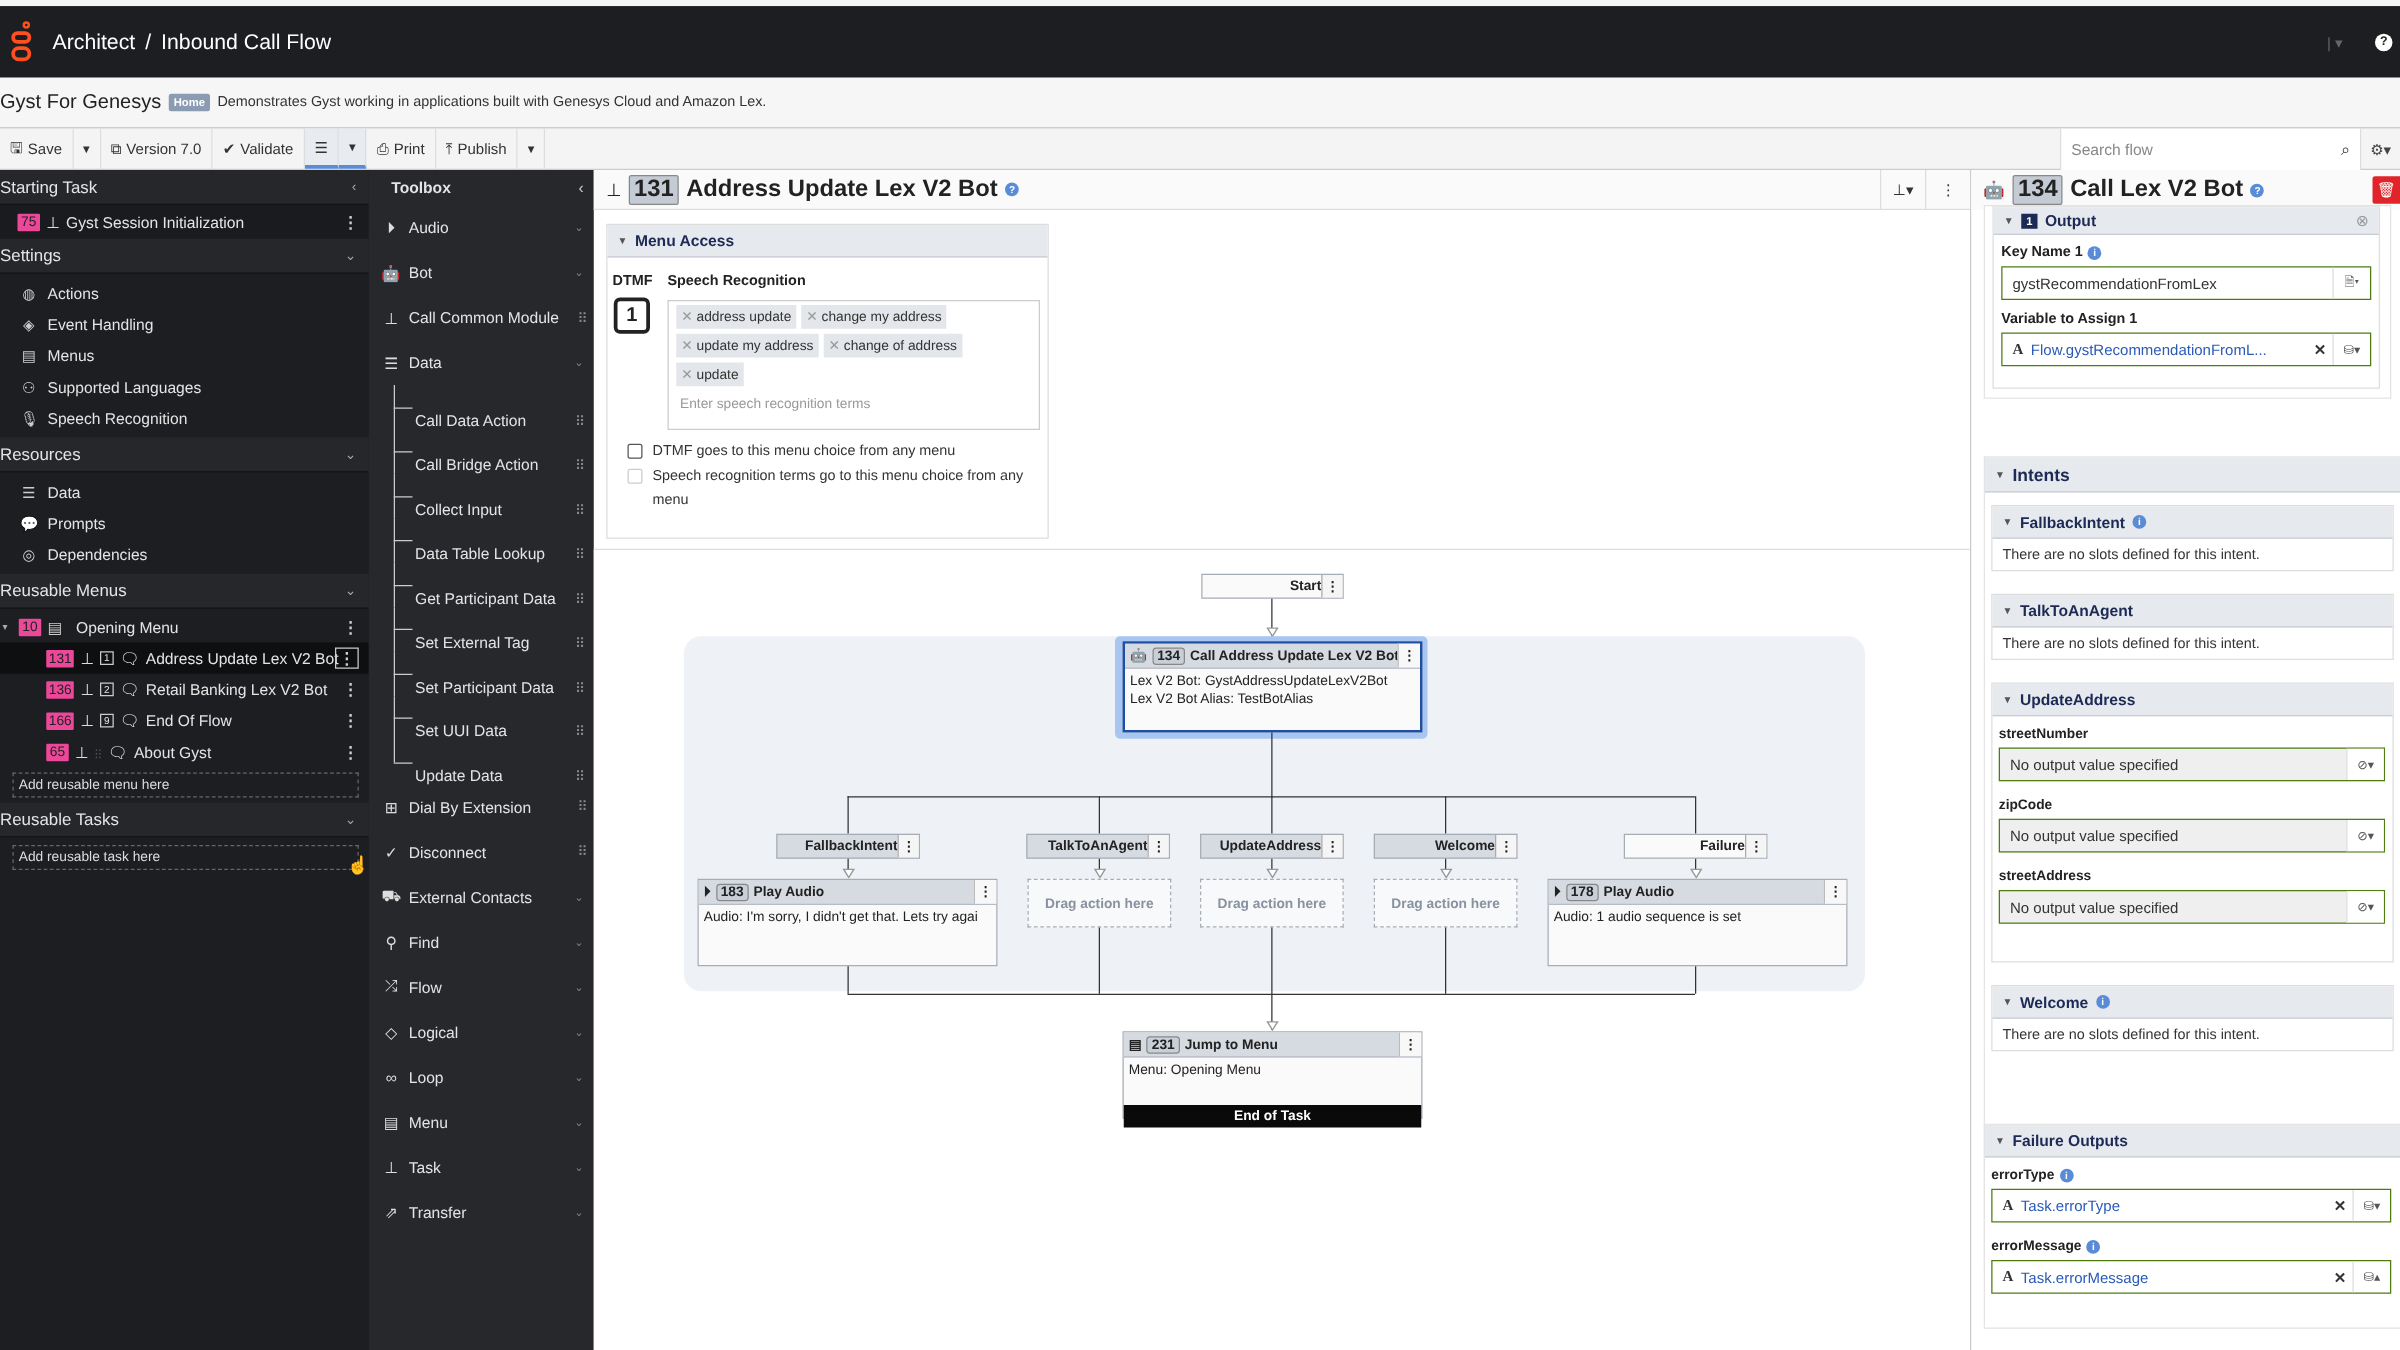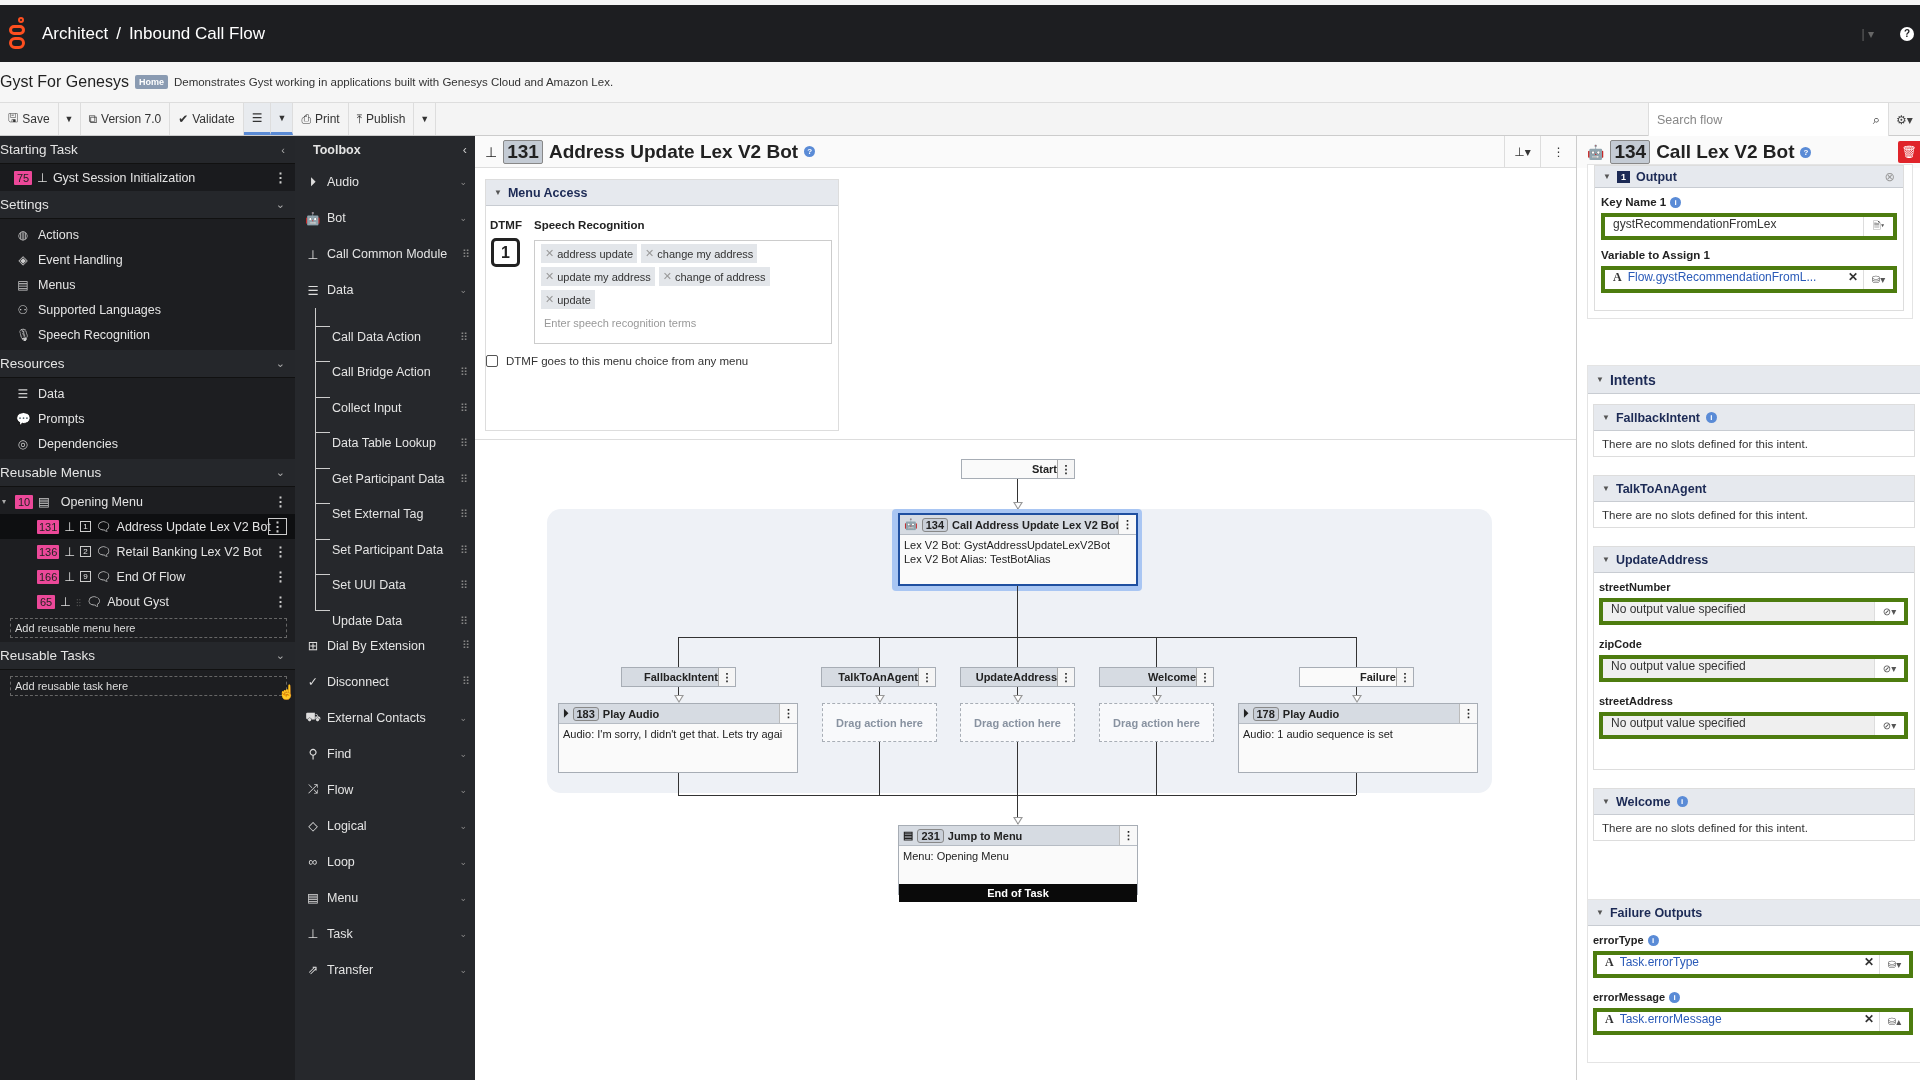--- a/index.html
+++ b/index.html
@@ -61,21 +61,21 @@
 .menuaccess{position:absolute;left:10px;top:43px;width:354px;height:252px;border:1px solid #ddd;background:#fff}
 .mahead{height:26px;background:#e6e9ee;border-bottom:1px solid #c8ccd2;display:flex;align-items:center;padding-left:8px;color:#1c2a55;font-weight:bold;font-size:12.5px;gap:6px}
 .dtmflabel{position:absolute;left:4px;top:39px;font-size:11.5px;font-weight:bold}
 .dtmfkey{position:absolute;left:5px;top:58px;width:29px;height:29px;border:3px solid #222;border-radius:5px;font-weight:bold;font-size:16px;display:flex;align-items:center;justify-content:center}
 .srlabel{position:absolute;left:48px;top:39px;font-size:11.5px;font-weight:bold}
 .srbox{position:absolute;left:48px;top:60px;width:298px;height:104px;border:1px solid #ccc;padding:3px 6px}
 .chips{display:flex;flex-wrap:wrap;gap:4px 4px;width:240px}
 .chip{background:#e3e6ea;font-size:11px;padding:3px 4px;color:#333;display:flex;gap:3px;align-items:center}
 .chip .x{color:#999}
 .srph{font-size:11px;color:#999;margin-top:8px;padding-left:3px}
-.cbrow{position:absolute;left:0;display:flex;gap:8px;font-size:11.5px;color:#333;align-items:flex-start;line-height:19px}
+.cbrow{position:absolute;left:16px;display:flex;gap:8px;font-size:11.5px;color:#333;align-items:flex-start;line-height:19px}
 .cb{width:12px;height:12px;border:1px solid #555;border-radius:2px;margin-top:3px;flex:none;background:#fff}
 .cb.dis{border-color:#ccc}
 .divline{position:absolute;left:0;top:303px;width:1101px;height:1px;background:#ddd}
 .canvas{position:absolute;left:0;top:304px;width:1101px;height:640px;background:#fff}
 .group{position:absolute;left:72px;top:69px;width:945px;height:284px;background:#eef1f6;border-radius:14px}
 .node{position:absolute;background:#fafafa;border:1px solid #a7adb5;font-size:11px;color:#222}
 .nhead{height:20px;background:#d6dbe2;border-bottom:1px solid #b6bcc4;display:flex;align-items:center;padding-left:4px;gap:4px;font-weight:bold;font-size:11px;position:relative}
 .nnum{border:1px solid #888;border-radius:3px;padding:0 3px;background:#c9cfd8;font-size:11px}
 .nkebab{position:absolute;right:0;top:0;width:18px;height:19px;border-left:1px solid #bbb;background:#f8f8f8;display:flex;align-items:center;justify-content:center}
 .nbody{padding:3px 4px;line-height:14px;font-size:11px}
@@ -92,21 +92,21 @@
 
 .rightpane{position:absolute;left:1576px;top:136px;width:344px;height:944px;background:#fff;border-left:1px solid #ccc}
 .rhead{height:32px;display:flex;align-items:center;padding-left:10px;gap:6px;background:#fafafa;position:relative}
 .trash{position:absolute;right:0;top:5px;width:22px;height:22px;background:#e0242a;color:#fff;display:flex;align-items:center;justify-content:center;font-size:12px;border-radius:2px 0 0 2px}
 .rsec{position:absolute;background:#fff;border:1px solid #ddd}
 .shead{height:26px;background:#e6e9ee;border-bottom:1px solid #c8ccd2;display:flex;align-items:center;padding-left:8px;gap:6px;color:#1c2a55;font-weight:bold;font-size:12.5px}
 .shead.big{font-size:14px;height:28px}
 .tri{font-size:8px;color:#555}
 .info{width:11px;height:11px;border-radius:50%;background:#5a8bd6;color:#fff;font-size:8px;display:inline-flex;align-items:center;justify-content:center;font-weight:bold}
 .flabel{font-size:11.5px;font-weight:bold;color:#222;display:flex;align-items:center;gap:4px}
-.field{height:25px;border:4px solid #4d7c0f;display:flex;align-items:flex-start;font-size:12px;position:relative;background:#fff}
+.field{height:25px;border:1px solid #4d7c0f;display:flex;align-items:center;font-size:12px;position:relative;background:#fff}
 .field .val{padding-left:8px;flex:1;color:#333;white-space:nowrap;overflow:hidden}
 .field .blue{color:#2a5ab8}
 .field .A{font-family:"Liberation Serif",serif;font-weight:bold;margin-left:8px;margin-right:4px;color:#333}
 .field .xbtn{width:20px;text-align:center;color:#333;font-weight:bold}
 .field .dd{width:30px;height:100%;border-left:1px solid #ddd;display:flex;align-items:center;justify-content:center;font-size:10px;color:#555;gap:1px}
 .field.grey{background:#efefef}
 .noslots{font-size:11.5px;color:#333;padding:7px 8px}
 .darkbadge{background:#1c2a55;color:#fff;font-size:9px;padding:1px 4px;font-weight:bold}
 .cursor{position:absolute;left:278px;top:548px;width:12px;height:16px;color:#fff;font-size:14px}
 </style>
@@ -433,20 +433,24 @@
             <span class="x">✕</span>
             <span>update</span>
           </span>
       </div>
       <div class="srph">Enter speech recognition terms</div>
     </div>
     <div class="cbrow" style="top:172px">
         <span class="cb"></span>
         <span>DTMF goes to this menu choice from any menu</span>
       </div>
+    <div class="cbrow" style="top:192px;width:345px">
+        <span class="cb dis"></span>
+        <span>Speech recognition terms go to this menu choice from any menu</span>
+      </div>
   </div>
   <div class="divline"></div>
 
   <div class="canvas">
     <div class="group"></div>
 
     <div class="pill white" style="left:486px;top:19px;width:114px">
         <span class="lbl">Start</span>
         <span class="k">⋮</span>
       </div>

